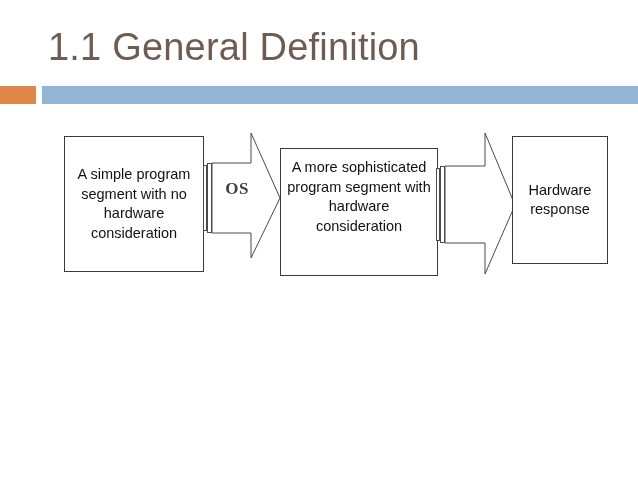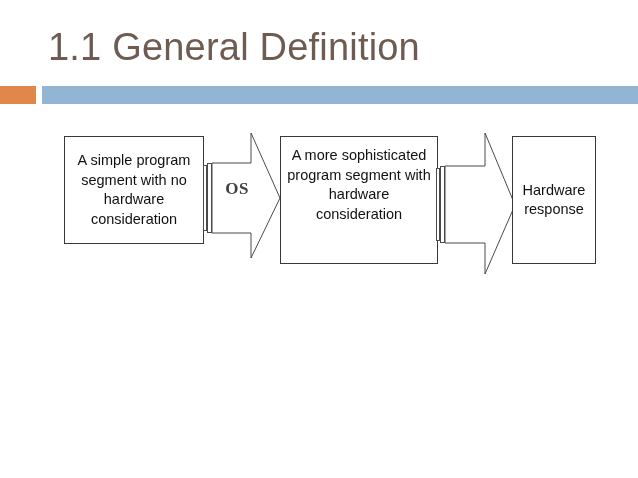--- a/index.html
+++ b/index.html
@@ -76,34 +76,34 @@
     font-size: 14.5px;
     line-height: 19.5px;
     color: #111111;
     padding: 2px 6px;
   }
 
   #box-simple-program {
     left: 64px;
     top: 136px;
     width: 140px;
-    height: 108px;
+    height: 136px;
   }
   #box-sophisticated-program {
     left: 280px;
-    top: 136px;
+    top: 148px;
     width: 158px;
     height: 128px;
     align-items: flex-start;
     padding-top: 9px;
   }
   #box-hardware-response {
     left: 512px;
     top: 136px;
-    width: 84px;
+    width: 96px;
     height: 128px;
   }
 
   
   .arrow-wrap {
     position: absolute;
   }
   #arrow-os-wrap {
     left: 199px;
     top: 128px;

